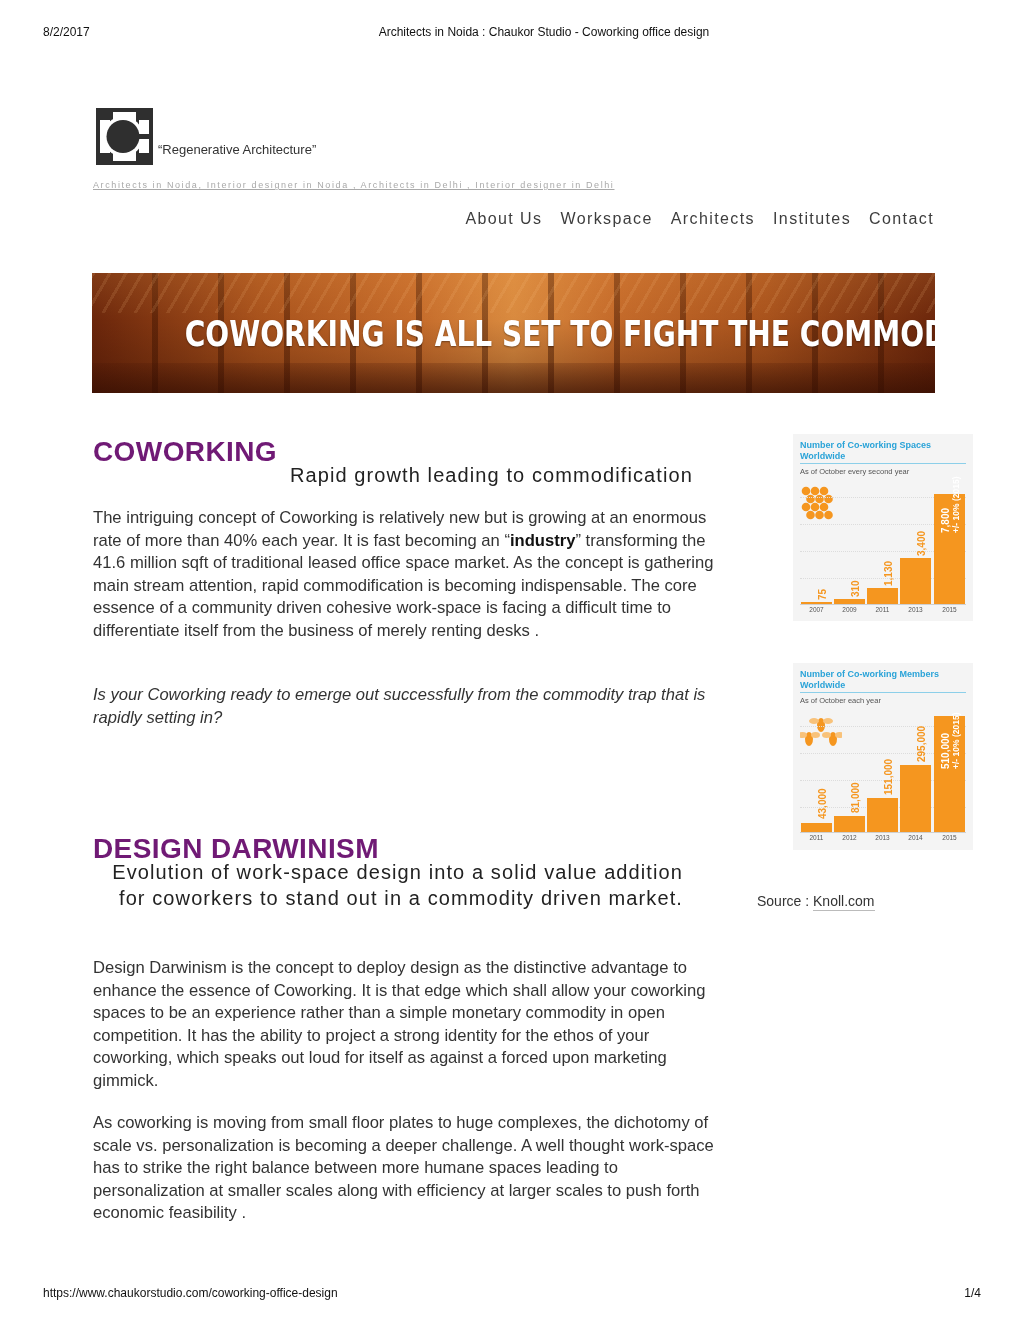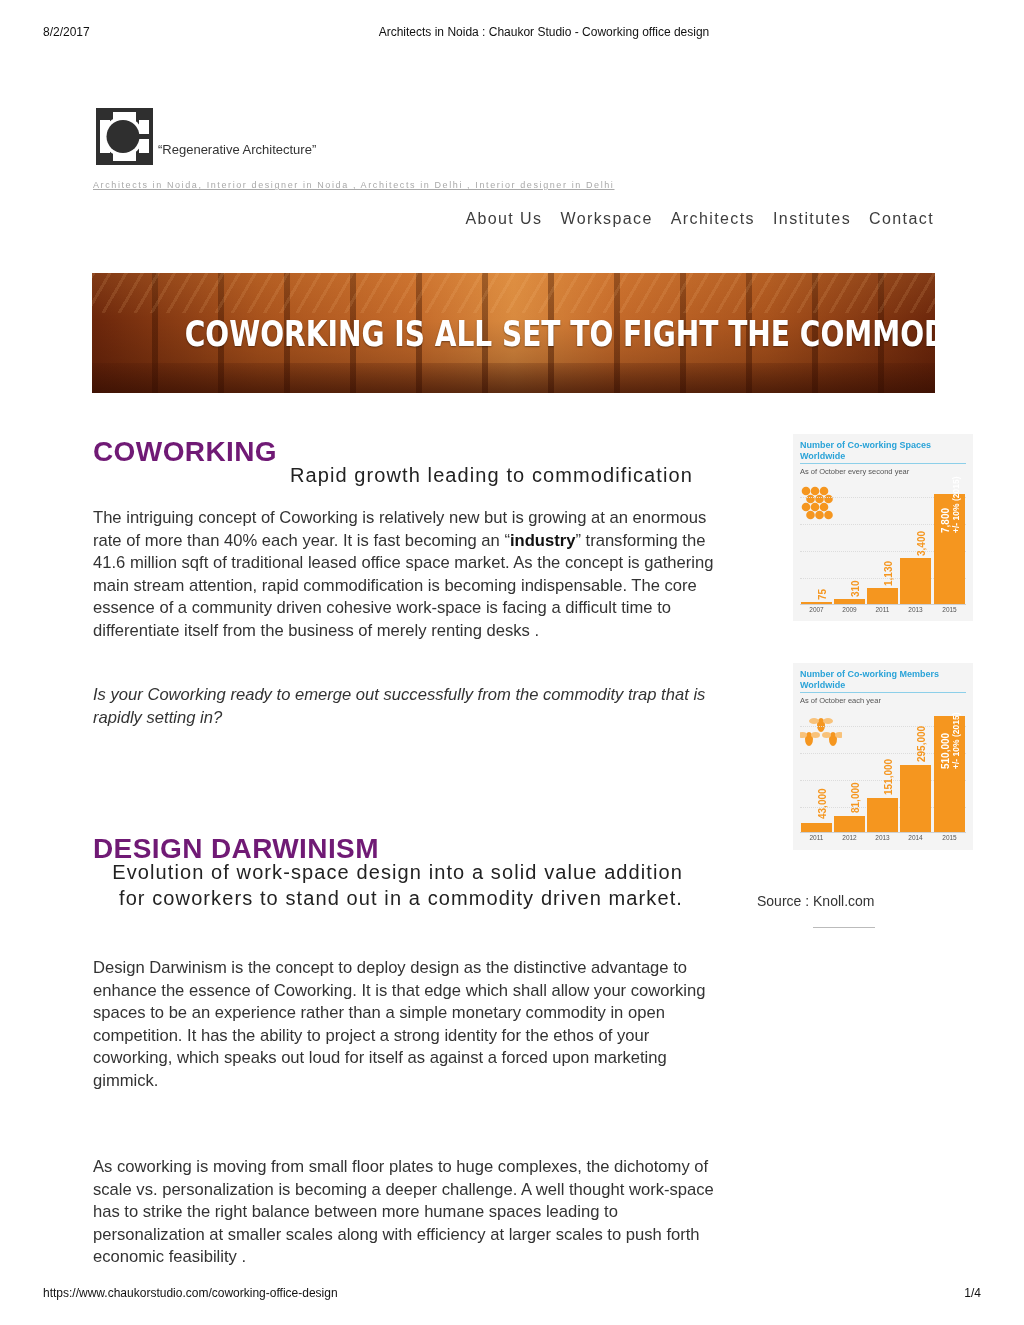--- a/index.html
+++ b/index.html
@@ -47,21 +47,21 @@
   .chart-card .cline { position: absolute; left: 7px; top: 29px; width: 166px; height: 1px; background: #8ccfe9; }
   .chart-card .csub { position: absolute; left: 7px; top: 33px; font-size: 7.5px; color: #555; }
   .chart-card .grid { position: absolute; left: 7px; width: 166px; height: 0; border-top: 1px dotted #dcdcdc; }
   .chart-card .baseline { position: absolute; left: 7px; width: 166px; height: 1px; background: #cfcfcf; }
   .bar { position: absolute; background: #f5961f; width: 31px; }
   .bar-val { position: absolute; font-size: 10px; font-weight: bold; color: #f5961f; transform: rotate(-90deg); transform-origin: left bottom; white-space: nowrap; line-height: 10px; }
   .bar-val.inside { color: #ffffff; }
   .xlab { position: absolute; font-size: 6.5px; color: #555; width: 31px; text-align: center; }
 
   .source { position: absolute; left: 757px; top: 893px; font-size: 14px; color: #333; }
-  .source a { color: #333; text-decoration: none; border-bottom: 1px solid #bbb; padding-bottom: 18px; }
+  .source a { color: #333; text-decoration: none; border-bottom: 1px solid #bbb; padding-bottom: 1px; }
 </style>
 </head>
 <body>
 
 <div class="print-header">
   <span class="date">8/2/2017</span>
   <span class="title">Architects in Noida : Chaukor Studio - Coworking office design</span>
 </div>
 
 <div class="logo">
@@ -100,21 +100,21 @@
 <div class="section-sub" style="top:462px;">Rapid growth leading to commodification</div>
 
 <p class="para" style="top:507px;"><span>The intriguing concept of Coworking is relatively new but is growing at an enormous rate of more than 40% each year. It is fast becoming an “</span><b>industry</b><span>” transforming the 41.6 million sqft of traditional leased office space market.  As the concept is gathering main stream attention, rapid commodification is becoming indispensable. The core essence of a community driven cohesive work-space is facing a difficult time to differentiate itself from the business of merely renting desks .</span></p>
 
 <p class="para italic" style="top:684px;">Is your Coworking ready to emerge out successfully from the commodity trap that is rapidly setting in?</p>
 
 <div class="section-title" style="top:833px;">DESIGN DARWINISM</div>
 <div class="section-sub" style="top:859px; width:590px;">Evolution of work-space design into a solid value addition for coworkers to stand out in a commodity driven market.</div>
 
 <p class="para" style="top:957px;">Design Darwinism is the concept to deploy design as the distinctive advantage to enhance the essence of Coworking.  It is that edge which shall allow your coworking spaces to be an experience rather than a simple monetary commodity in open competition.  It has the ability to project a strong identity for the ethos of your coworking, which speaks out loud for itself as against a forced upon marketing gimmick.</p>
-<p class="para" style="top:1156px;">As coworking is moving from small floor plates to huge complexes, the dichotomy of scale vs. personalization is becoming a deeper challenge. A well thought work-space has to strike the right balance between more humane spaces leading to personalization at smaller scales along with efficiency at larger scales to push forth economic feasibility .</p>
+<p class="para" style="top:1112px;">As coworking is moving from small floor plates to huge complexes, the dichotomy of scale vs. personalization is becoming a deeper challenge. A well thought work-space has to strike the right balance between more humane spaces leading to personalization at smaller scales along with efficiency at larger scales to push forth economic feasibility .</p>
 
 <div class="chart-card" style="top:434px;">
   <div class="ctitle">Number of Co-working Spaces Worldwide</div>
   <div class="cline"></div>
   <div class="csub">As of October every second year</div>
   <svg style="position:absolute;left:7px;top:52px;" width="40" height="40" viewBox="0 0 40 40">
     <g fill="#f5961f">
       <circle cx="6" cy="5" r="4.3"></circle>
         <circle cx="15" cy="5" r="4.3"></circle>
         <circle cx="24" cy="5" r="4.3"></circle>

